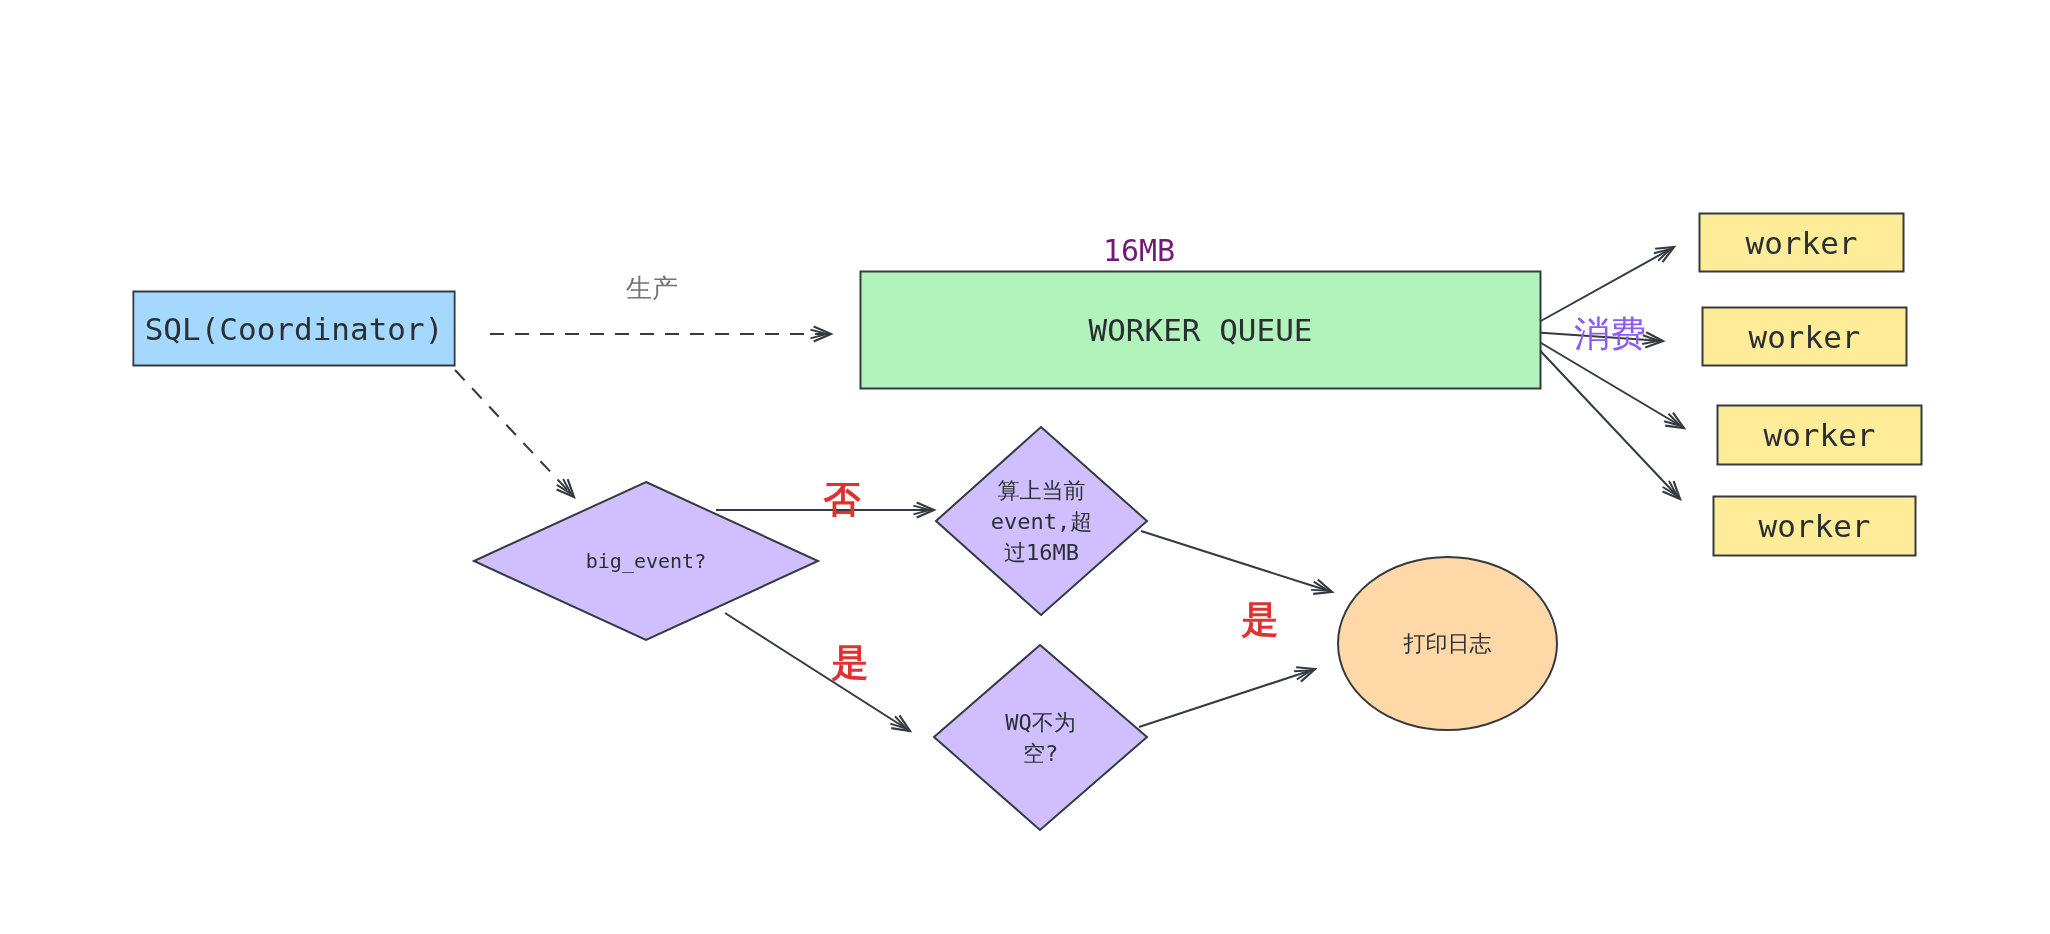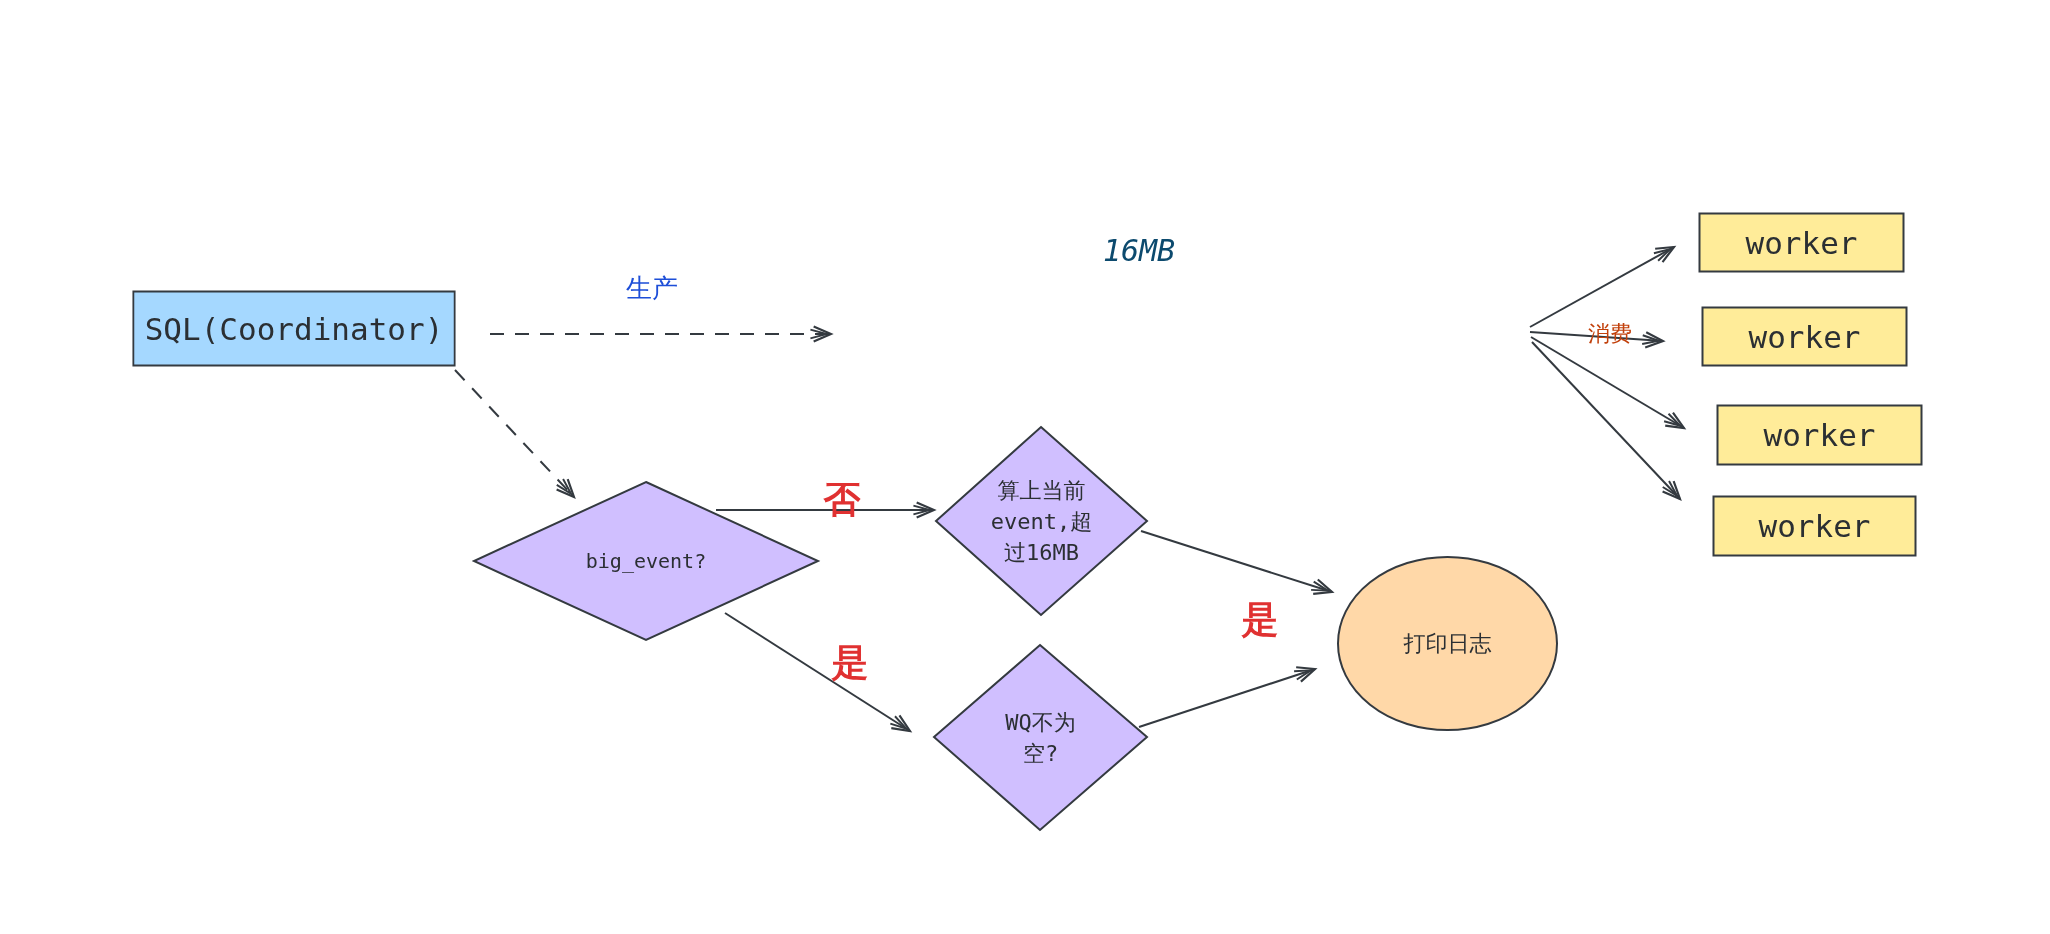--- a/index.html
+++ b/index.html
@@ -52,23 +52,23 @@
   .latin-lg  { font-size: 31px; }
   .latin-md  { font-size: 20px; }
   .cjk-sm    { font-size: 22px; line-height: 31px; }
   .floating-label {
     position: absolute;
     transform: translate(-50%, -50%);
     white-space: nowrap;
     text-align: center;
     font-family: "DejaVu Sans Mono", "DejaVu Sans", sans-serif;
   }
-  .caption-16mb { font-size: 30px; color: #0c4a6e; font-style: italic; }
-  .cjk-edge { font-size: 26px; color: #1d4ed8; }
-  .cjk-edge-lg { font-size: 22px; color: #c2410c; }
+  .caption-16mb { font-size: 30px; color: #701a75; }
+  .cjk-edge { font-size: 26px; color: #737373; }
+  .cjk-edge-lg { font-size: 36px; color: #8b5cf6; }
   .red-label { font-size: 37px; color: #e03131; font-weight: bold; }
 </style>
 </head>
 <body>
 
 <div class="canvas">
 
   <svg class="connectors" width="2050" height="934" viewBox="0 0 2050 934" xmlns="http://www.w3.org/2000/svg">
     <defs>
       <marker id="ah" viewBox="0 0 24 20" refX="21" refY="10" markerWidth="26" markerHeight="22" markerUnits="userSpaceOnUse" orient="auto">
@@ -88,20 +88,26 @@
     <path class="edge" d="M1532 342 L1680 499" marker-end="url(#ah)"></path>
   </svg>
 
   <div class="node" style="left:118px; top:290px; width:324px; height:77px;">
     <svg class="shape" viewBox="0 0 360 77" preserveAspectRatio="none">
       <rect x="1.5" y="1.5" width="357" height="74" fill="#a5d8ff"></rect>
     </svg>
     <div class="node-label latin-lg">SQL(Coordinator)</div>
   </div>
 
+  <div class="node" style="left:845px; top:270px; width:683px; height:120px;">
+    <svg class="shape" viewBox="0 0 683 120" preserveAspectRatio="none">
+      <rect x="1.5" y="1.5" width="680" height="117" fill="#b2f2bb"></rect>
+    </svg>
+    <div class="node-label latin-lg">WORKER QUEUE</div>
+  </div>
 
   <div class="floating-label caption-16mb" style="left:1139px; top:250px;">16MB</div>
 
   <div class="node" style="left:1684px; top:212px; width:207px; height:61px;">
     <svg class="shape" viewBox="0 0 207 61" preserveAspectRatio="none">
       <rect x="1.5" y="1.5" width="204" height="58" fill="#ffec99"></rect>
     </svg>
     <div class="node-label latin-lg">worker</div>
   </div>
 

